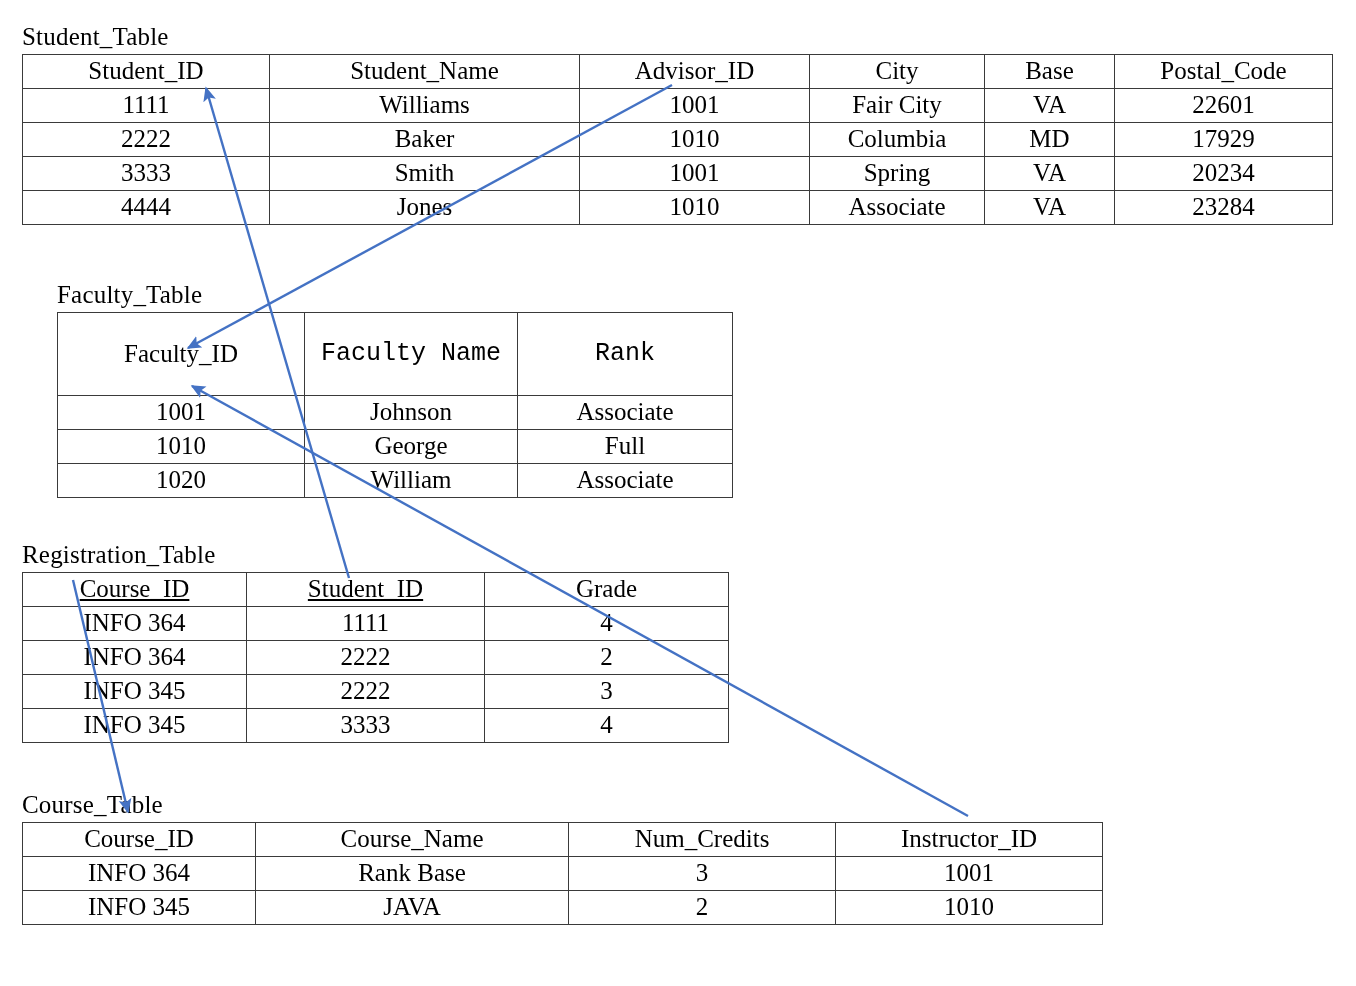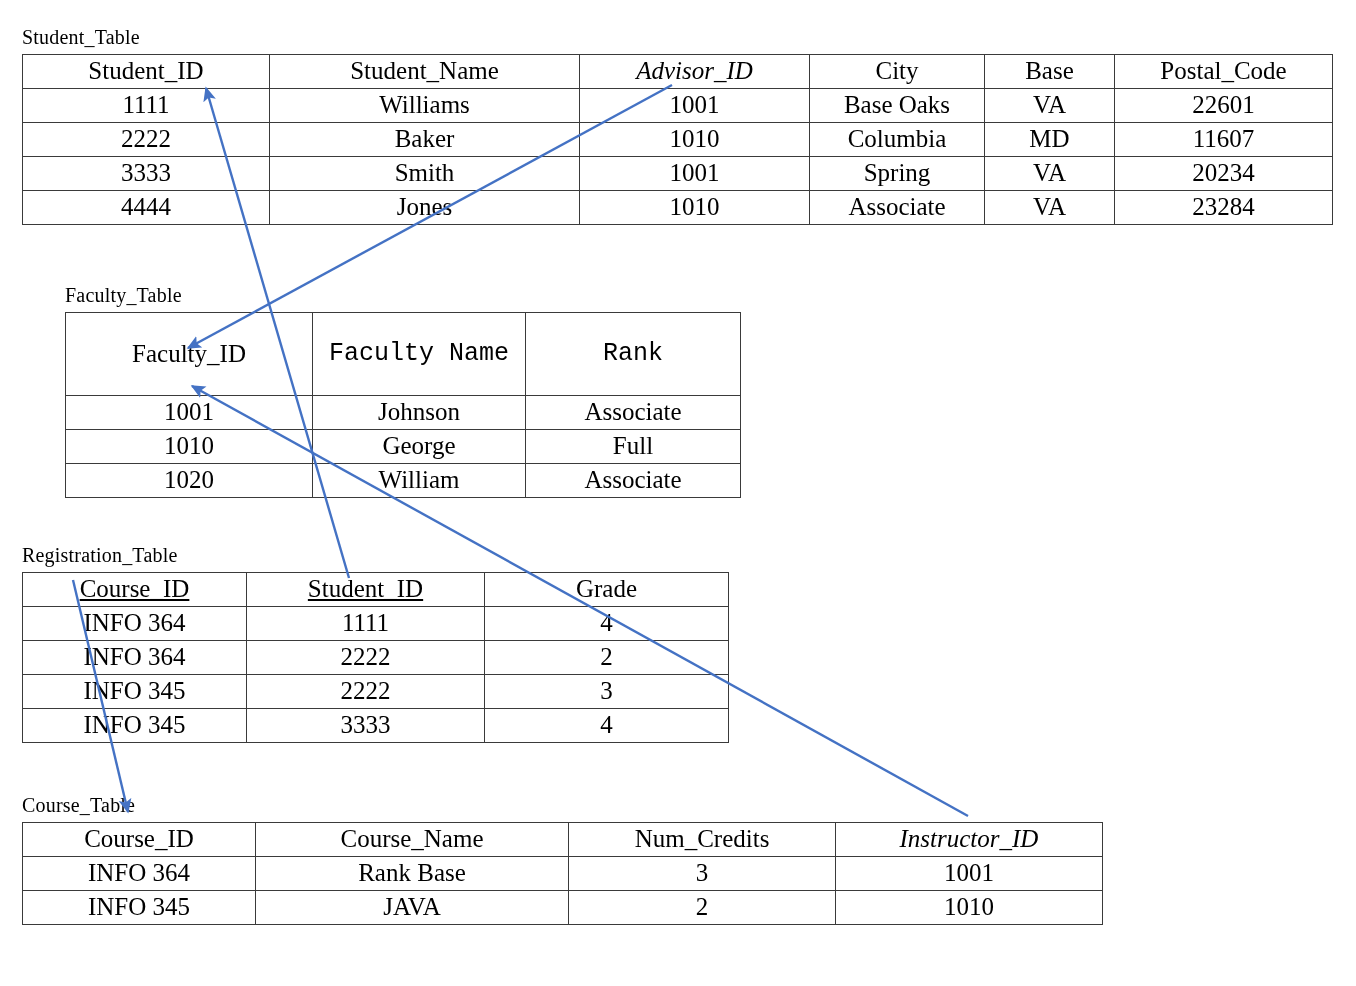--- a/index.html
+++ b/index.html
@@ -26,21 +26,21 @@
     pointer-events: none;
     z-index: 5;
   }
 
   
   .table-block {
     position: absolute;
     z-index: 1;
   }
   .table-caption {
-    font-size: 20px;
+    font-size: 25px;
     line-height: 30px;
     font-weight: normal;
     letter-spacing: 0.2px;
     white-space: nowrap;
     margin-bottom: 2px;
   }
   table.db {
     border-collapse: collapse;
     table-layout: fixed;
     background: transparent;
@@ -55,30 +55,30 @@
     padding: 3px 4px;
     background: transparent;
   }
   table.db th {
     font-weight: normal;
     margin-left: 32px;
   }
   
   th.h-plain  { font-weight: normal; }
   th.h-bold   { font-weight: bold; }
-  th.h-bolditalic { font-weight: bold; font-style: italic; }
+  th.h-bolditalic { font-weight: bold; }
   th.h-boldunder  { font-weight: bold; text-decoration: underline; text-underline-offset: 2px; }
 
   
   .faculty-head-tall { height: 76px; vertical-align: top; padding-top: 6px; font-family: Liberation Mono, monospace; }
   .faculty-id-cell   { height: 76px; vertical-align: bottom; padding-bottom: 8px; }
 
   
   #student-block     { left: 22px;  top: 22px;  }
-  #faculty-block     { left: 22px;  top: 280px; padding-left: 43px; }
+  #faculty-block     { left: 14px;  top: 280px; padding-left: 43px; }
   #registration-block{ left: 22px;  top: 540px; }
   #course-block      { left: 22px;  top: 790px; }
 
   .row-h { height: 34px; }
 </style>
 </head>
 <body>
 
 <svg id="arrow-layer" viewBox="0 0 1356 986" width="1356" height="986">
   <defs>
@@ -111,31 +111,31 @@
         <th class="h-plain">City</th>
         <th class="h-plain">Base</th>
         <th class="h-plain">Postal_Code</th>
       </tr>
     </thead>
     <tbody>
       <tr class="row-h">
         <td>1111</td>
         <td>Williams</td>
         <td>1001</td>
-        <td>Base Oaks</td>
+        <td>Fair City</td>
         <td>VA</td>
         <td>22601</td>
       </tr>
       <tr class="row-h">
         <td>2222</td>
         <td>Baker</td>
         <td>1010</td>
         <td>Columbia</td>
         <td>MD</td>
-        <td>11607</td>
+        <td>17929</td>
       </tr>
       <tr class="row-h">
         <td>3333</td>
         <td>Smith</td>
         <td>1001</td>
         <td>Spring</td>
         <td>VA</td>
         <td>20234</td>
       </tr>
       <tr class="row-h">

